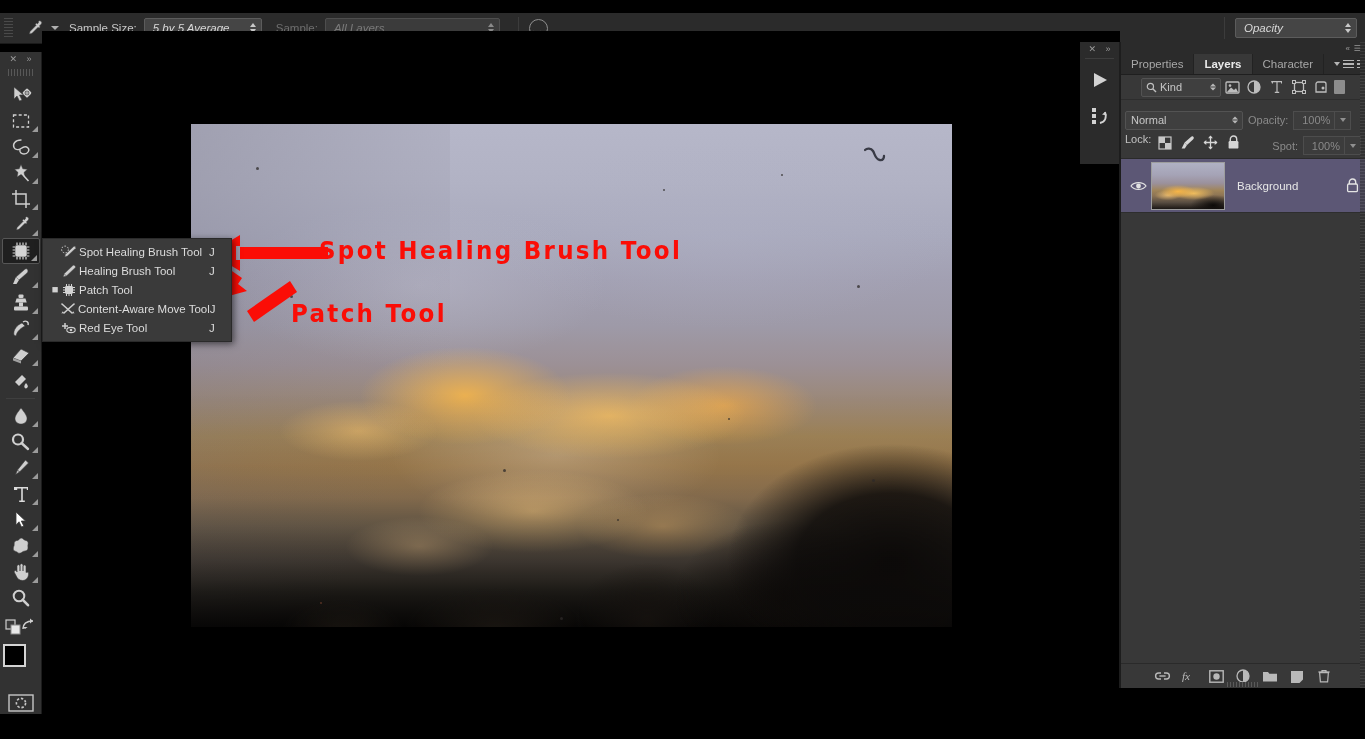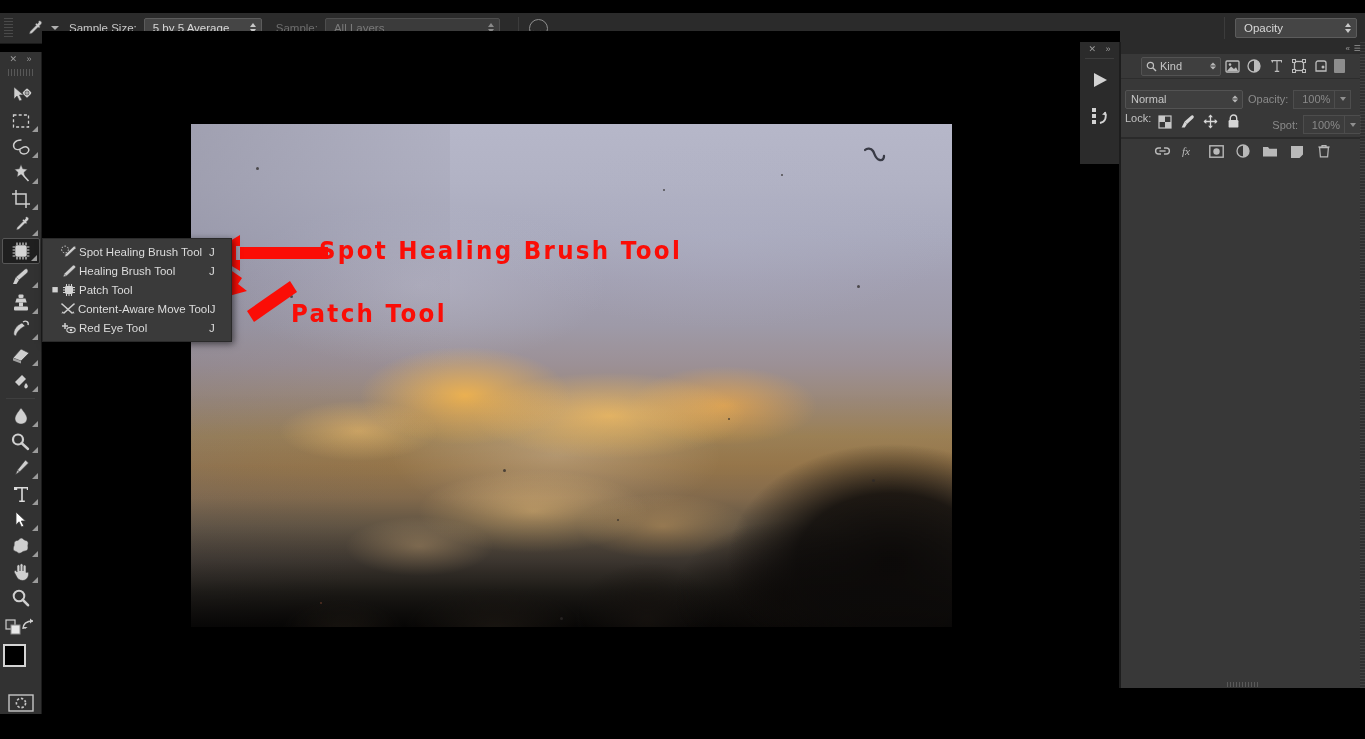--- a/index.html
+++ b/index.html
@@ -28,21 +28,21 @@
   .caret-sm {
     width: 0; height: 0; border-left: 4px solid transparent; border-right: 4px solid transparent;
     border-top: 4px solid #b0b0b0; margin-left: 2px; margin-right: 10px;
   }
   .opt-label { color: #c8c8c8; font-size: 11.5px; margin-right: 7px; white-space: nowrap; }
   .opt-label.dim { color: #6e6e6e; }
   .pssel {
     position: relative; height: 20px; background: #454545;
     border: 1px solid #5c5c5c; border-radius: 2px;
     display: flex; align-items: center; padding: 0 20px 0 8px;
-    color: #d8d8d8; font-size: 11.5px; white-space: nowrap;
+    color: #d8d8d8; font-size: 11.5px; white-space: nowrap; font-style: italic;
   }
   .pssel.dim { color: #7a7a7a; background: #3b3b3b; border-color: #4e4e4e; }
   .pssel .updown {
     position: absolute; right: 5px; top: 50%; transform: translateY(-50%);
     display: flex; flex-direction: column; gap: 2px;
   }
   .pssel .updown i {
     display: block; width: 0; height: 0;
     border-left: 3.5px solid transparent; border-right: 3.5px solid transparent;
   }
@@ -644,20 +644,44 @@
     <div id="rail-bottom"></div>
   </div>
 
   <div id="panel">
 
     <div id="panel-topbar">
       <span>«</span>
       <span>☰</span>
     </div>
 
+    <div id="panel-tabs">
+      <div class="ptab">
+        <span>Properties</span>
+      </div>
+      <div class="ptab active">
+        <span>Layers</span>
+      </div>
+      <div class="ptab">
+        <span>Character</span>
+      </div>
+      <div id="panel-tabs-menu">
+        <span style="width:0;height:0;border-left:3.5px solid transparent;border-right:3.5px solid transparent;border-top:4px solid #b5b5b5;"></span>
+        <span class="hamb">
+            <i></i>
+            <i></i>
+            <i></i>
+          </span>
+        <span class="hamb" style="width:3px">
+            <i></i>
+            <i></i>
+            <i></i>
+          </span>
+      </div>
+    </div>
 
     <div id="filter-row">
       <div id="kind-sel">
         <svg width="11" height="11" viewBox="0 0 11 11" style="margin-right:3px">
           <circle cx="4.4" cy="4.4" r="3.1" fill="none" stroke="#c0c0c0" stroke-width="1.2"></circle>
           <path d="M6.8 6.8 L10 10" stroke="#c0c0c0" stroke-width="1.4"></path>
         </svg>
         <span>Kind</span>
         <span class="updown" style="position:absolute;right:4px;top:50%;transform:translateY(-50%);display:flex;flex-direction:column;gap:1px;">
           <i style="display:block;width:0;height:0;border-left:3px solid transparent;border-right:3px solid transparent;border-bottom:3.5px solid #b8b8b8;"></i>
@@ -749,20 +773,46 @@
         <span class="lbl-dim">Spot:</span>
         <div style="display:flex">
           <div class="valbox">100%</div>
           <div class="val-caret">
               <i></i>
             </div>
         </div>
       </div>
     </div>
 
+    <div id="layer-list">
+      <div class="layer-row selected">
+        <div class="eye-cell">
+          <svg width="17" height="12" viewBox="0 0 17 12">
+            <path d="M1 6 C4 1.5 13 1.5 16 6 C13 10.5 4 10.5 1 6 Z" fill="none" stroke="#e2e2e2" stroke-width="1.2"></path>
+            <circle cx="8.5" cy="6" r="2.4" fill="#e2e2e2"></circle>
+          </svg>
+        </div>
+        <div class="layer-thumb">
+          <div style="position:absolute; inset:0;
+               background:
+                 radial-gradient(ellipse 24px 9px at 36% 62%, rgba(255,186,70,0.9) 0%, rgba(255,170,60,0) 72%),
+                 radial-gradient(ellipse 28px 9px at 58% 66%, rgba(255,200,95,0.85) 0%, rgba(255,180,70,0) 74%),
+                 radial-gradient(ellipse 18px 7px at 22% 70%, rgba(255,205,120,0.7) 0%, rgba(255,195,110,0) 74%),
+                 radial-gradient(ellipse 30px 14px at 85% 92%, rgba(10,8,7,0.95) 0%, rgba(12,10,9,0) 76%),
+                 linear-gradient(to bottom, #b0b1c4 0%, #a5a3b6 26%, #9b919c 44%, #a08458 60%, #8a7254 72%, #574c41 86%, #1b1715 100%);"></div>
+        </div>
+        <div class="layer-name">Background</div>
+        <div class="layer-lock">
+          <svg width="13" height="15" viewBox="0 0 13 15">
+            <path d="M3.3 6 V4.2 a3.2 3.2 0 0 1 6.4 0 V6" fill="none" stroke="#e4e4e4" stroke-width="1.4"></path>
+            <rect x="1.6" y="6" width="9.8" height="7.6" rx="1.2" fill="none" stroke="#e4e4e4" stroke-width="1.3"></rect>
+          </svg>
+        </div>
+      </div>
+    </div>
 
     <div id="panel-footer">
       <div class="foot-ico">
         <svg width="17" height="12" viewBox="0 0 17 12">
           <path d="M7 3 H4.6 a3 3 0 0 0 0 6 H7" fill="none" stroke="#b9b9b9" stroke-width="1.4"></path>
           <path d="M10 3 h2.4 a3 3 0 0 1 0 6 H10" fill="none" stroke="#b9b9b9" stroke-width="1.4"></path>
           <path d="M5.4 6 h6.2" stroke="#b9b9b9" stroke-width="1.4"></path>
         </svg>
       </div>
       <div class="foot-ico">

